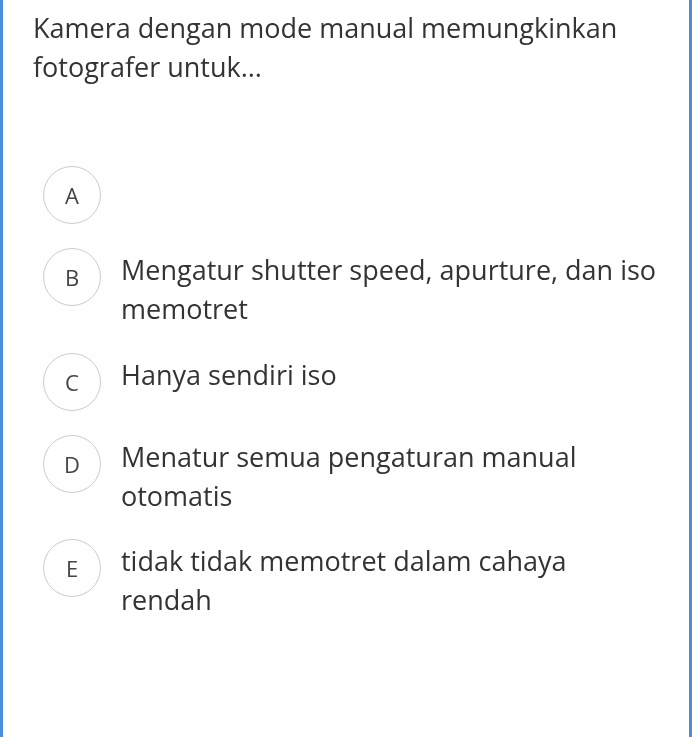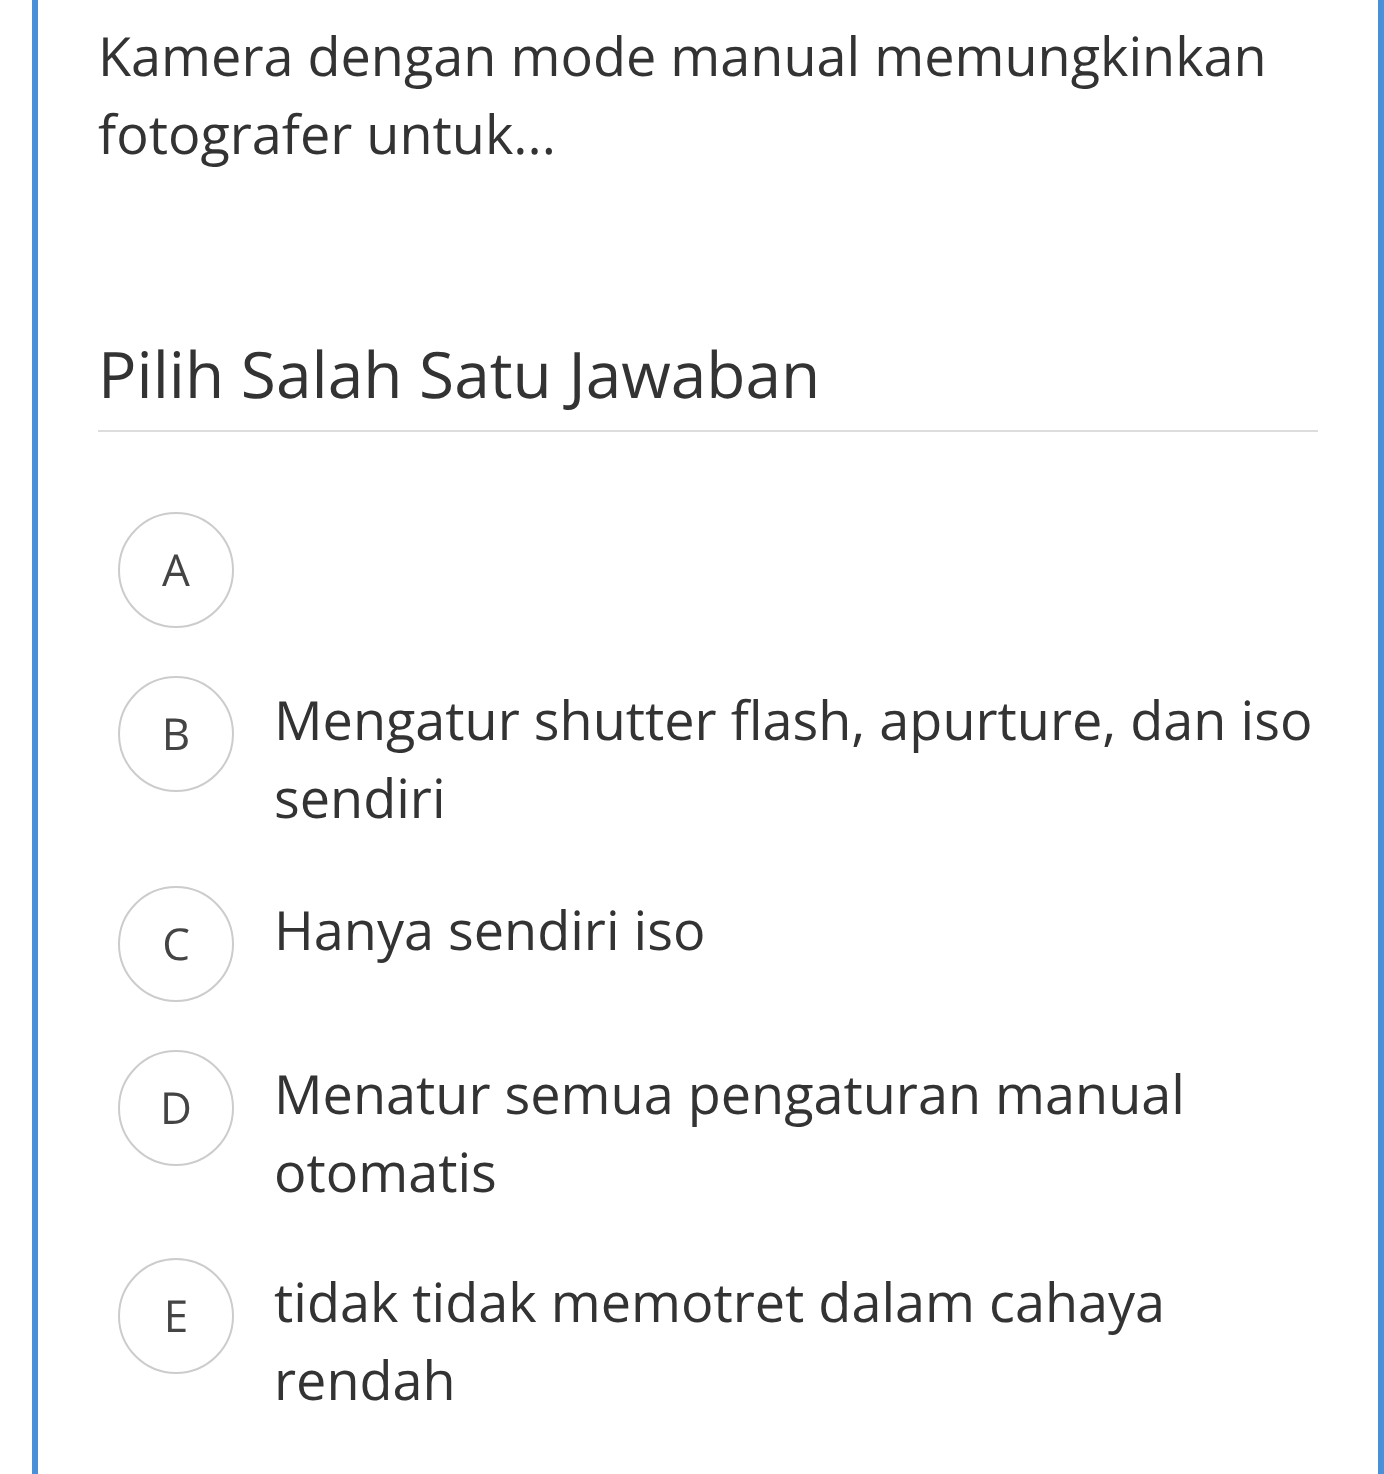--- a/index.html
+++ b/index.html
@@ -11,21 +11,20 @@
       font-family: 'Segoe UI', 'Open Sans', -apple-system, BlinkMacSystemFont, sans-serif;
       background: #fff;
       width: 692px;
       height: 737px;
     }
     .quiz-card {
       border-left: 3px solid #4a90d9;
       border-right: 3px solid #4a90d9;
       padding: 8px 30px 30px 30px;
       height: 100%;
-      margin-left: 16px;
     }
     .question-text {
       font-size: 27px;
       font-weight: 400;
       color: #333;
       line-height: 1.45;
       margin-bottom: 80px;
     }
     .prompt-heading {
       font-size: 32px;
@@ -69,31 +68,30 @@
       padding-top: 2px;
     }
   </style>
 </head>
 <body>
 
 <div class="quiz-card">
 
   <div class="question-text">Kamera dengan mode manual memungkinkan fotografer untuk...</div>
 
-  <div class="prompt-heading">Pilih Salah Satu Jawaban</div>
 
   <div class="options">
 
     <div class="option">
       <div class="option-letter">A</div>
     </div>
 
     <div class="option">
       <div class="option-letter">B</div>
-      <div class="option-text">Mengatur shutter flash, apurture, dan iso sendiri</div>
+      <div class="option-text">Mengatur shutter speed, apurture, dan iso memotret</div>
     </div>
 
     <div class="option">
       <div class="option-letter">C</div>
       <div class="option-text">Hanya sendiri iso</div>
     </div>
 
     <div class="option">
       <div class="option-letter">D</div>
       <div class="option-text">Menatur semua pengaturan manual otomatis</div>

